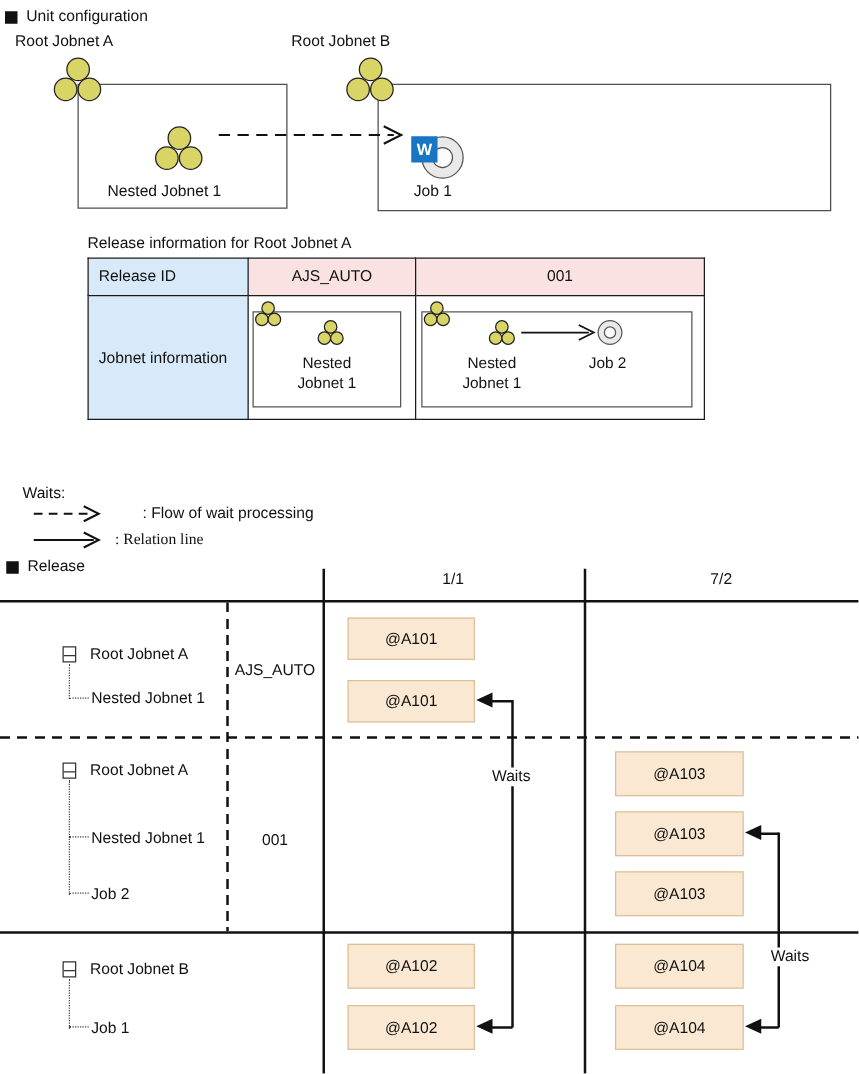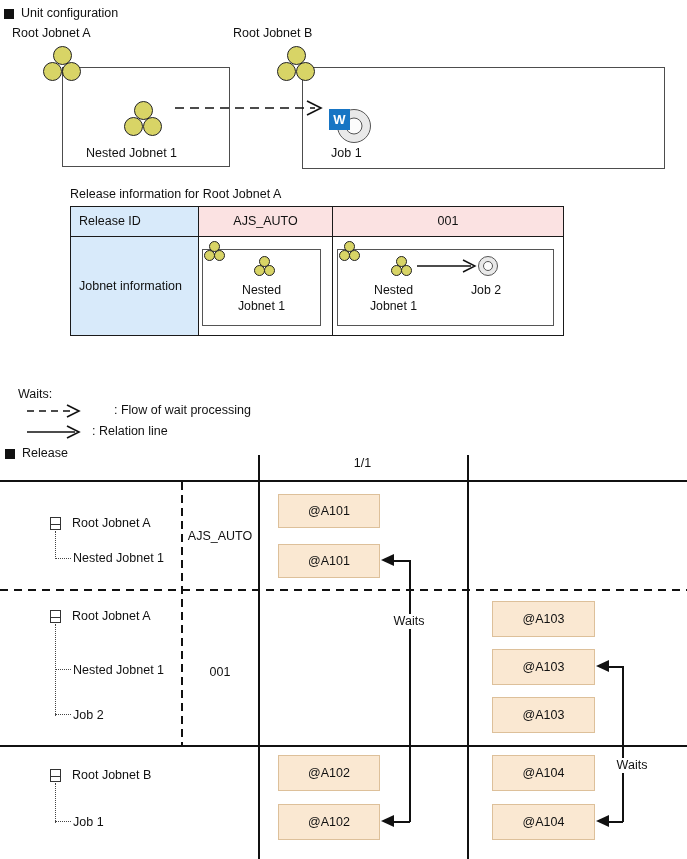--- a/index.html
+++ b/index.html
@@ -155,28 +155,29 @@
   <div class="lbl" style="left:18px;top:387px;">Waits:</div>
   <svg style="left:27px;top:402px;" width="60" height="18">
     <line x1="0" y1="9" x2="46" y2="9" stroke="#111" stroke-width="1.6" stroke-dasharray="7,5"></line>
     <polyline points="40,3 52,9 40,15" fill="none" stroke="#111" stroke-width="1.6"></polyline>
   </svg>
   <div class="lbl" style="left:92px;top:403px;margin-left:22px;">: Flow of wait processing</div>
   <svg style="left:27px;top:423px;" width="60" height="18">
     <line x1="0" y1="9" x2="48" y2="9" stroke="#111" stroke-width="1.6"></line>
     <polyline points="40,3 52,9 40,15" fill="none" stroke="#111" stroke-width="1.6"></polyline>
   </svg>
-  <div class="lbl" style="left:92px;top:424px;">: Relation line</div>
+  <div class="lbl" style="left:92px;top:424px;font-family:Liberation Serif, serif;">: Relation line</div>
 
   <div class="heading" style="left:5px;top:446px;">
     <span class="sq"></span>
     <span>Release</span>
   </div>
 
   <div class="lbl ctr" style="left:258px;top:456px;width:209px;">1/1</div>
+  <div class="lbl ctr" style="left:467px;top:456px;width:220px;">7/2</div>
 
   <div class="sl" style="left:258px;top:455px;width:1.8px;height:404px;"></div>
   <div class="sl" style="left:467px;top:455px;width:1.8px;height:404px;"></div>
   <div class="sl" style="left:0;top:480px;width:687px;height:1.8px;"></div>
   <div class="dash-h" style="left:0;top:589px;width:687px;"></div>
   <div class="sl" style="left:0;top:745px;width:687px;height:1.8px;"></div>
   <div class="dash-v" style="left:181px;top:482px;height:263px;"></div>
 
   <div class="tree-sq" style="left:50px;top:517px;">
       <span></span>

